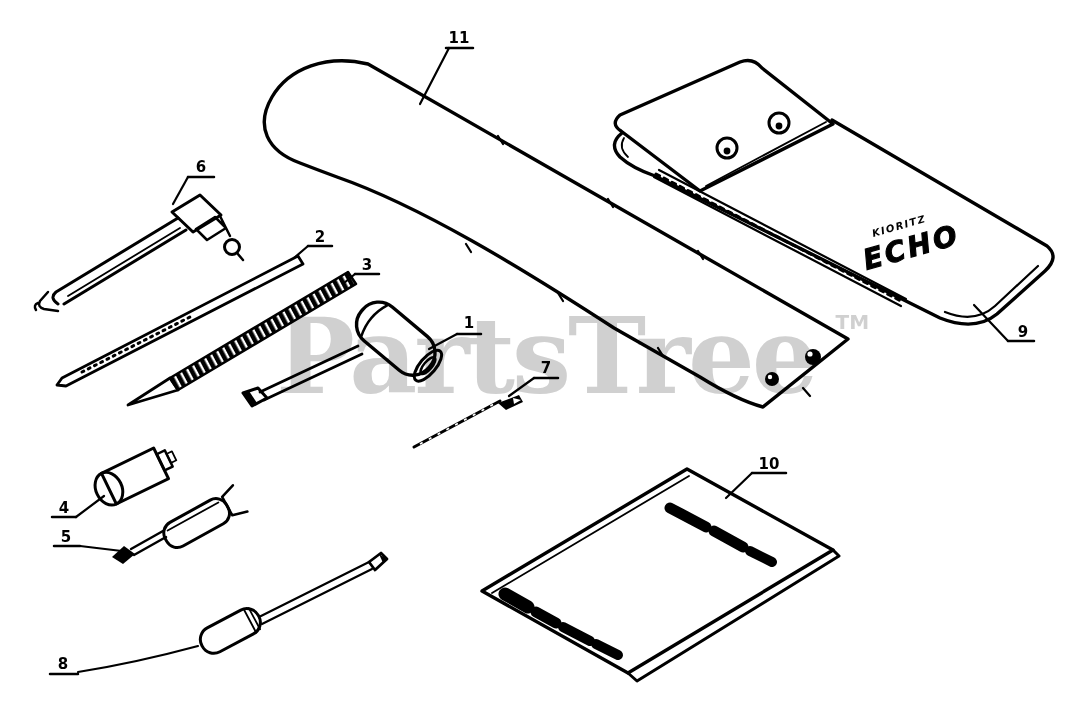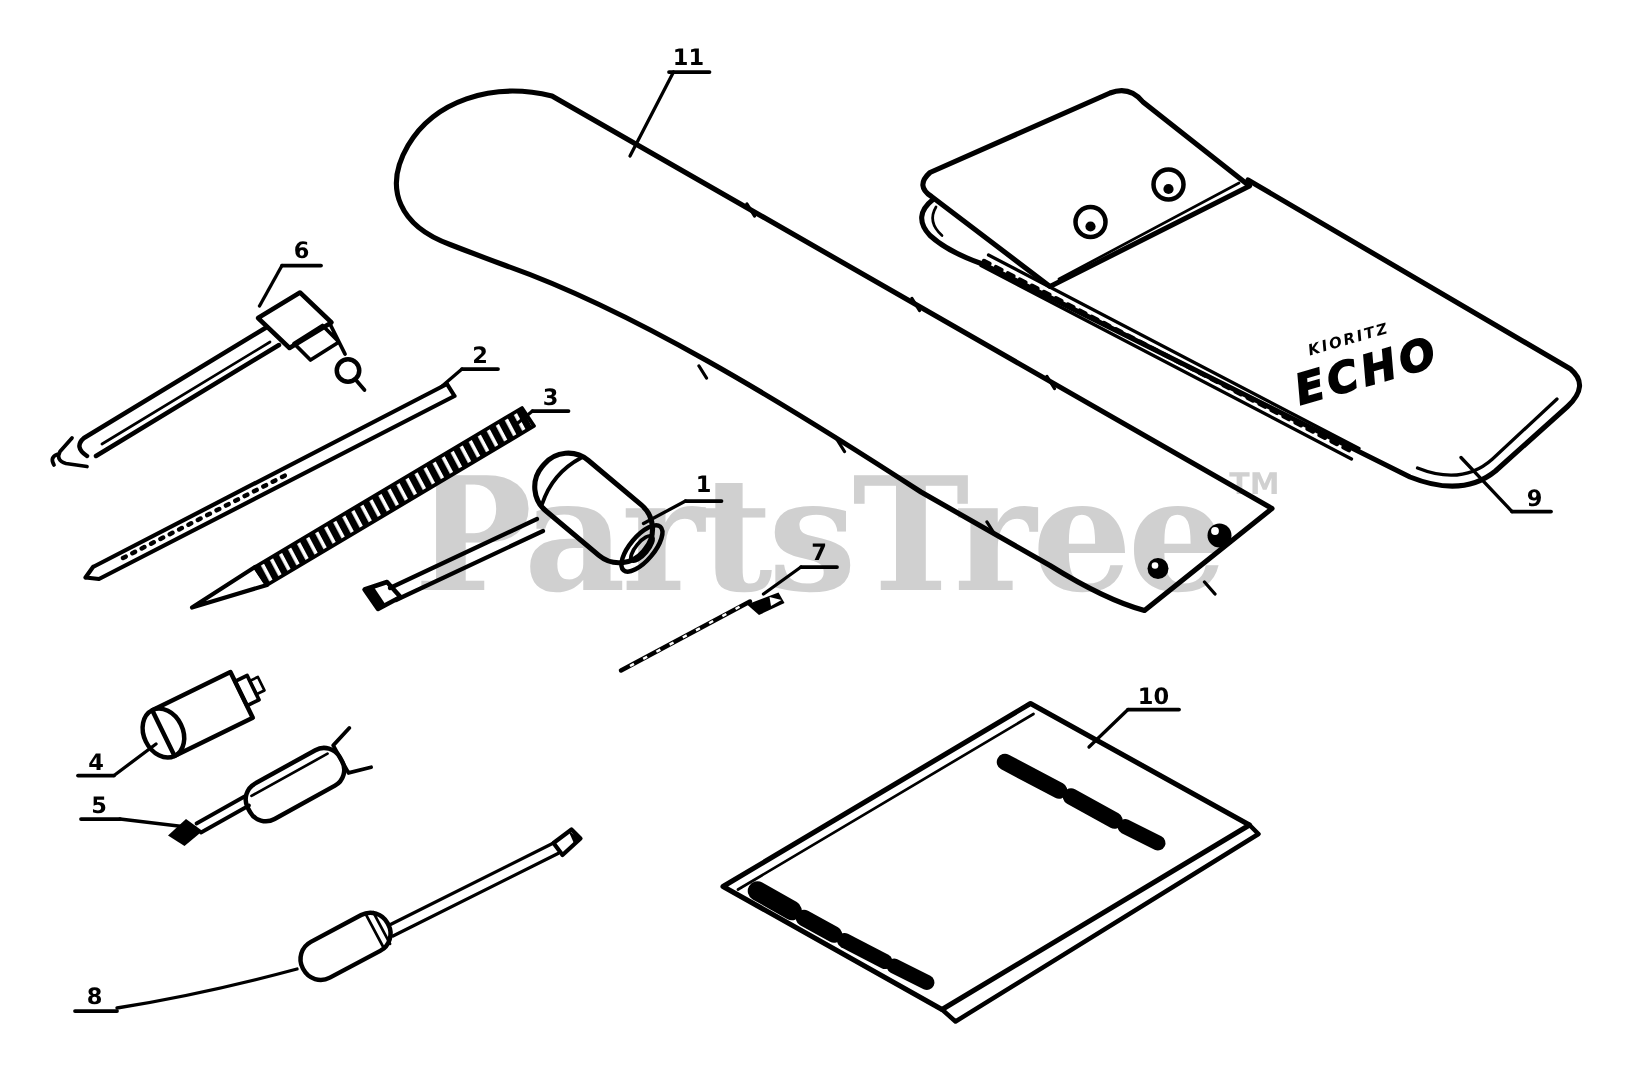--- a/index.html
+++ b/index.html
@@ -2,21 +2,21 @@
 <html><head>
 <meta charset="utf-8">
 <style>
   html,body{margin:0;padding:0;background:#fff;}
   .stage{position:relative;width:1088px;height:715px;background:#fff;overflow:hidden;
          font-family:"DejaVu Sans",sans-serif;}
   .watermark{position:absolute;left:276px;top:304px;margin:0;
              font-family:"DejaVu Serif",serif;font-weight:bold;font-size:105px;
              letter-spacing:-3px;line-height:1;color:#d0d0d0;white-space:nowrap;
              user-select:none;}
-  .watermark .tm{font-size:20px;letter-spacing:0;vertical-align:64px;margin-left:4px;
+  .watermark .tm{font-size:20px;letter-spacing:0;vertical-align:64px;margin-left:20px;
                  font-family:"DejaVu Sans",sans-serif;font-weight:bold;}
   svg.art{position:absolute;left:0;top:0;width:1088px;height:715px;}
   .ln{fill:none;stroke:#000;stroke-width:3;stroke-linecap:round;stroke-linejoin:round;}
   .lw35{stroke-width:3.4;}
   .lw28{stroke-width:2.8;}
   .lw25{stroke-width:2.5;}
   .lw22{stroke-width:2.2;}
   .lw18{stroke-width:1.8;}
   .blk{fill:#000;stroke:none;}
   .num{font-family:"DejaVu Sans",sans-serif;font-weight:bold;font-size:15px;

